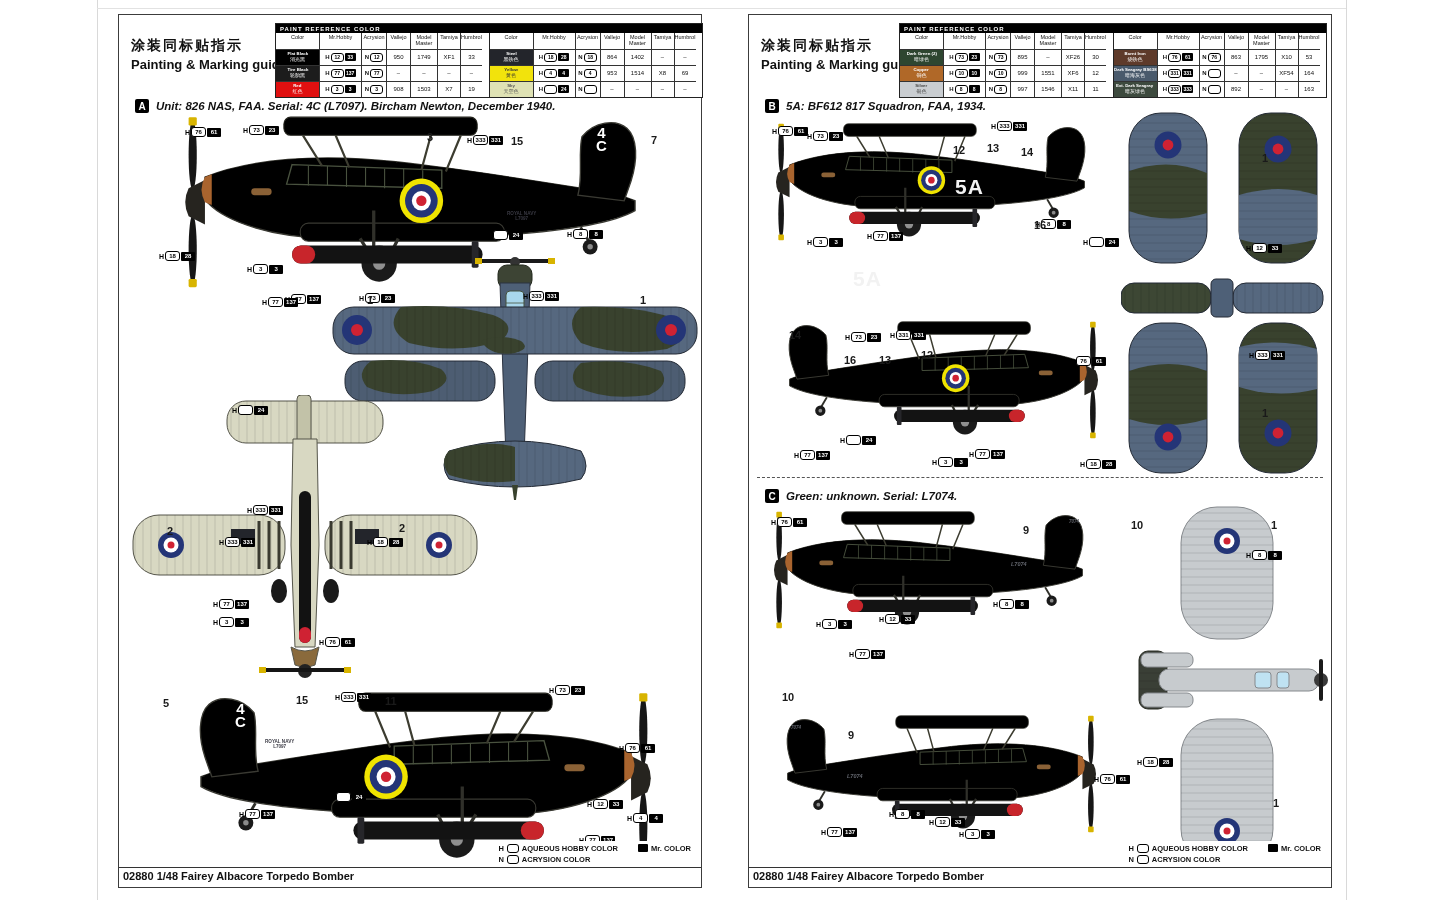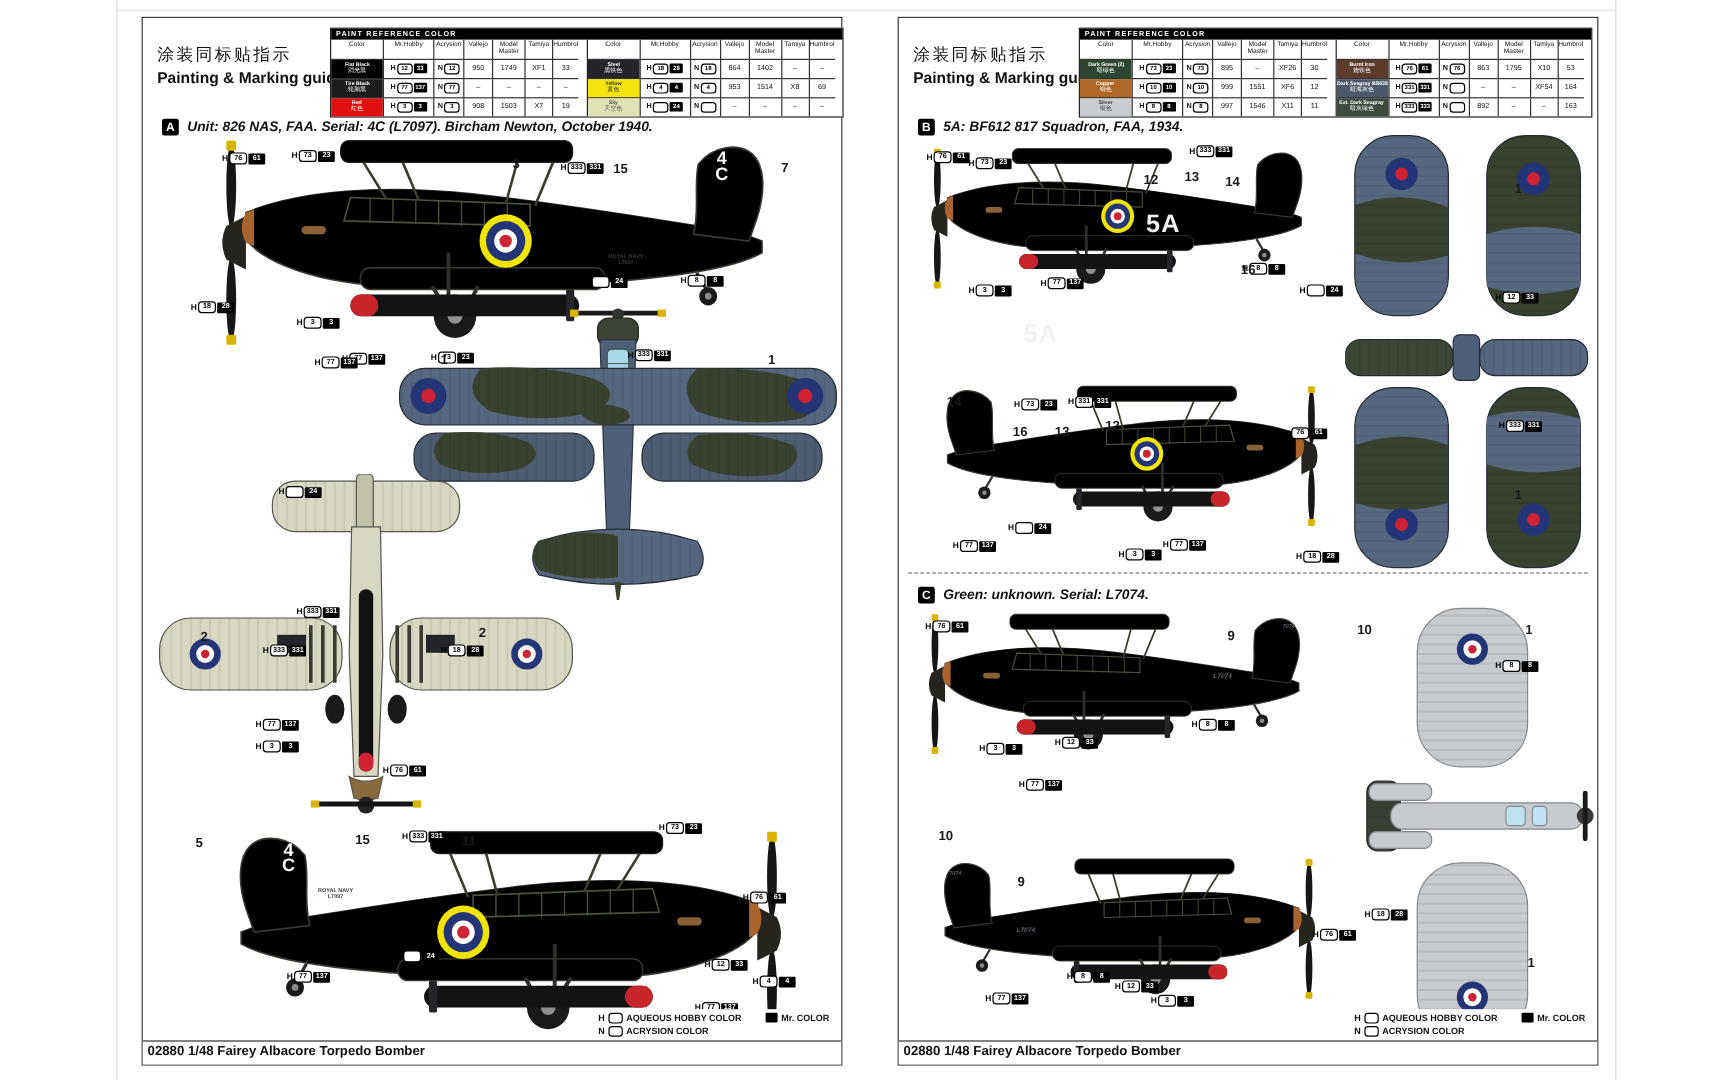--- a/index.html
+++ b/index.html
@@ -2,21 +2,21 @@
 <html><head>
 <meta charset="utf-8">
 <style>
   html,body{margin:0;padding:0;background:#fff;width:1440px;height:900px;overflow:hidden;
     font-family:"Liberation Sans","DejaVu Sans",sans-serif;-webkit-font-smoothing:antialiased;}
   .edge-v{position:absolute;top:0;bottom:0;width:1px;background:#d9d9d9;}
   .edge-h{position:absolute;left:97px;right:94px;top:8px;height:1px;background:#e2e2e2;}
   .page{position:absolute;top:14px;width:582px;height:872px;background:#fff;border:1px solid #3c3c3c;}
   #page-left{left:118px;}
   #page-right{left:748px;}
-  .hdr-cn{position:absolute;left:12px;top:22px;font-size:14px;font-weight:normal;color:#111;letter-spacing:2px;}
+  .hdr-cn{position:absolute;left:12px;top:22px;font-size:14px;font-weight:bold;color:#111;letter-spacing:2px;}
   .hdr-en{position:absolute;left:12px;top:42px;font-size:13px;font-weight:bold;color:#111;}
   
   .ptable{position:absolute;top:8px;width:426px;border:1px solid #222;background:#fff;}
   #page-left .ptable{left:156px;} #page-right .ptable{left:150px;}
   .pt-title{background:#000;color:#fff;font-size:6px;font-weight:bold;letter-spacing:1px;padding:1.5px 4px;}
   .pt-groups{display:flex;}
   .pt-group{width:50%;}
   .pt-group+.pt-group{border-left:1px solid #222;}
   .pt-head,.pt-row{display:grid;grid-template-columns:43px 42px 25px 24px 27px 23px 22px;}
   .pt-hc{border-left:1px solid #333;border-bottom:1px solid #333;font-size:5.5px;text-align:center;
@@ -232,21 +232,21 @@
             <span>–</span>
             <span>–</span>
           </div>
           </div>
       </div>
     </div>
   </div>
 
   <div class="scheme" style="top:84px">
     <span class="sletter">A</span>
-    <span class="stitle">Unit: 826 NAS, FAA. Serial: 4C (L7097). Bircham Newton, October 1940.</span>
+    <span class="stitle">Unit: 826 NAS, FAA. Serial: 4C (L7097). Bircham Newton, December 1940.</span>
   </div>
 
   <svg class="art pA" style="left:56px;top:98px;width:490px;height:184px" viewBox="0 0 360 132" preserveAspectRatio="none">
     <use href="#prof"></use>
       <use href="#r-a1" transform="translate(181,63)"></use>
   </svg>
   <div class="ovl fincode" style="left:477px;top:112px">
     <div>4</div>
       <div>C</div>
   </div>

